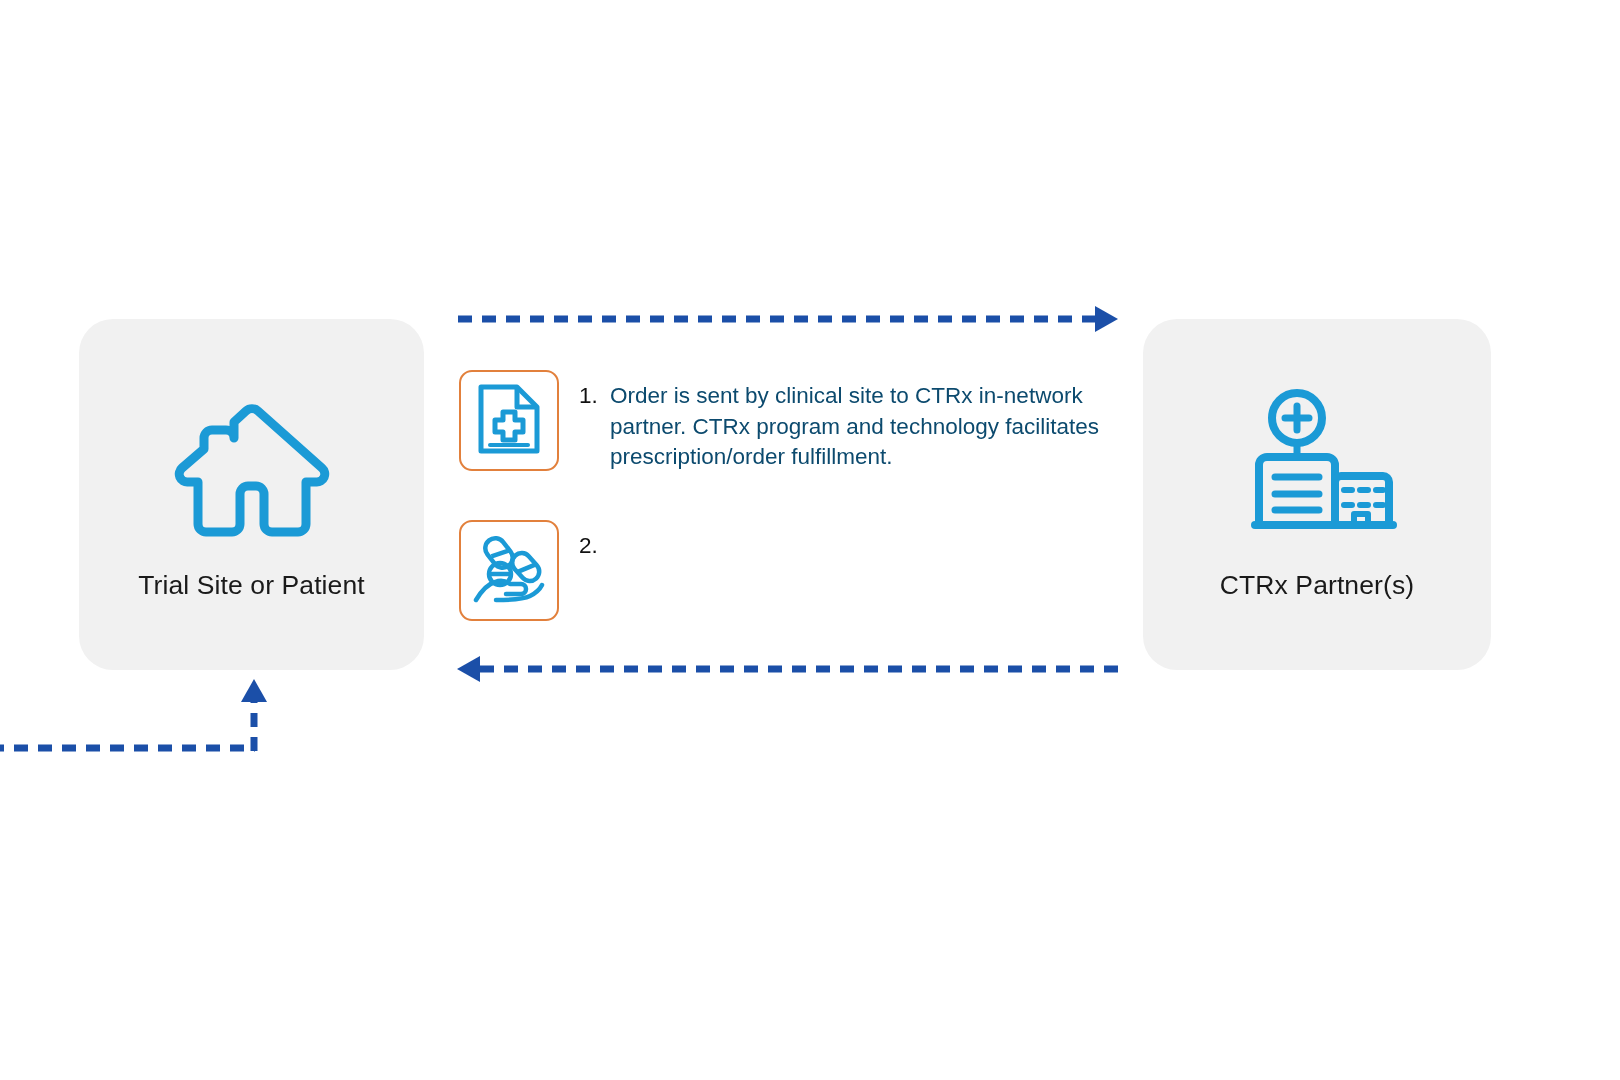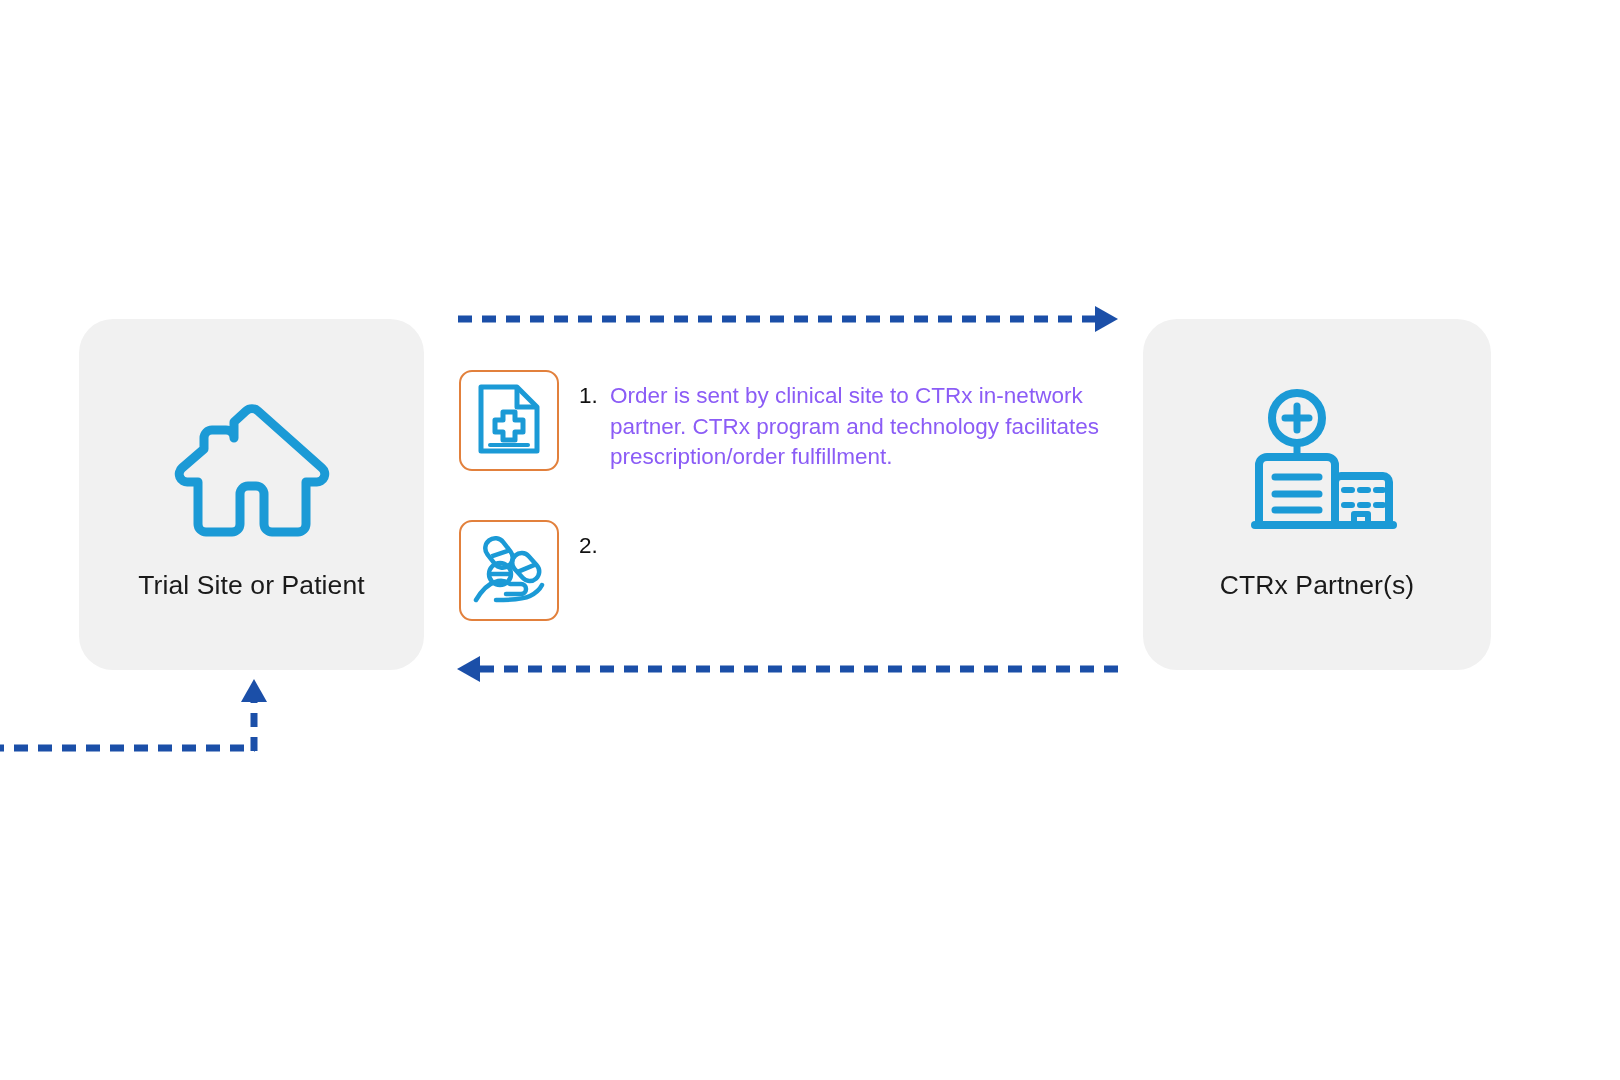--- a/index.html
+++ b/index.html
@@ -83,21 +83,21 @@
   }
   .step-num {
     font-size: 22.5px;
     color: #111111;
     width: 31px;
     min-width: 31px;
     line-height: 30.5px;
   }
   .step-text {
     font-size: 22.5px;
-    color: #8b5cf6;
+    color: #0c4a6e;
     line-height: 30.5px;
     width: 503px;
   }
 
   
   .connector { position: absolute; }
   #arrow-top    { left: 450px; top: 296px;  width: 675px; height: 46px; }
   #arrow-bottom { left: 450px; top: 646px;  width: 675px; height: 46px; }
   #arrow-return { left: -10px; top: 672px;  width: 290px; height: 100px; }
 </style>

